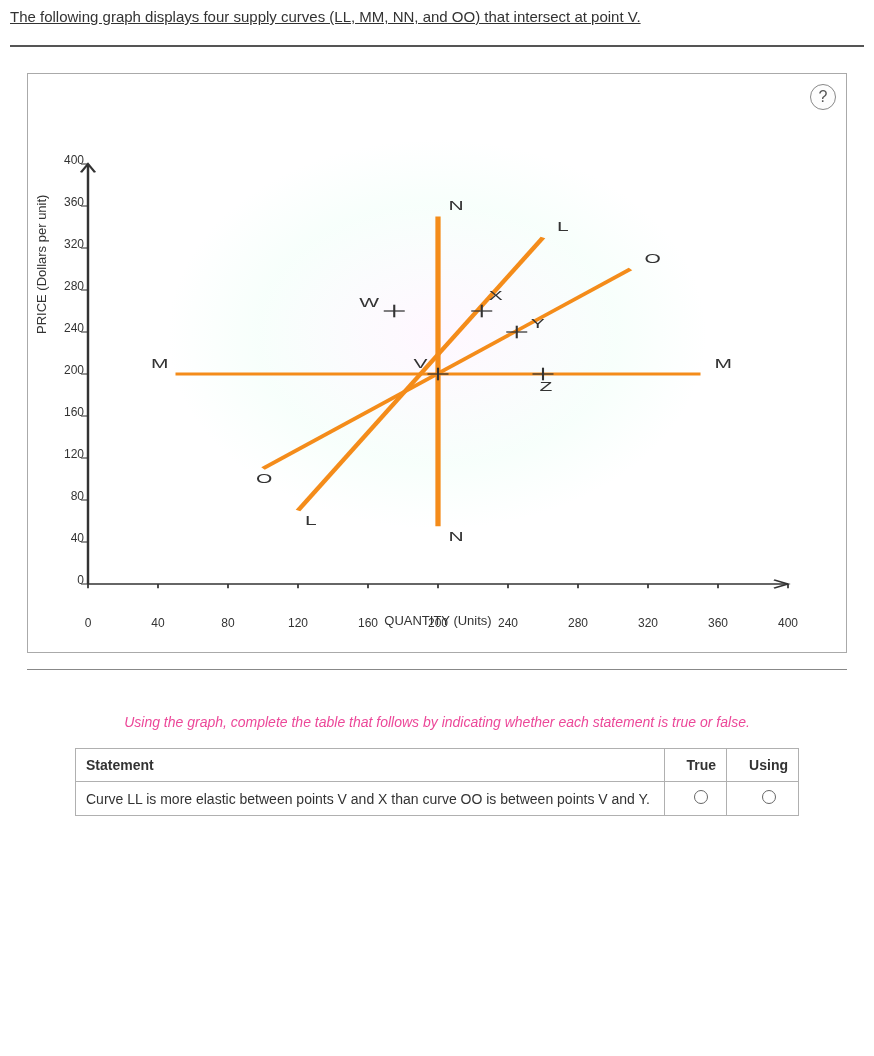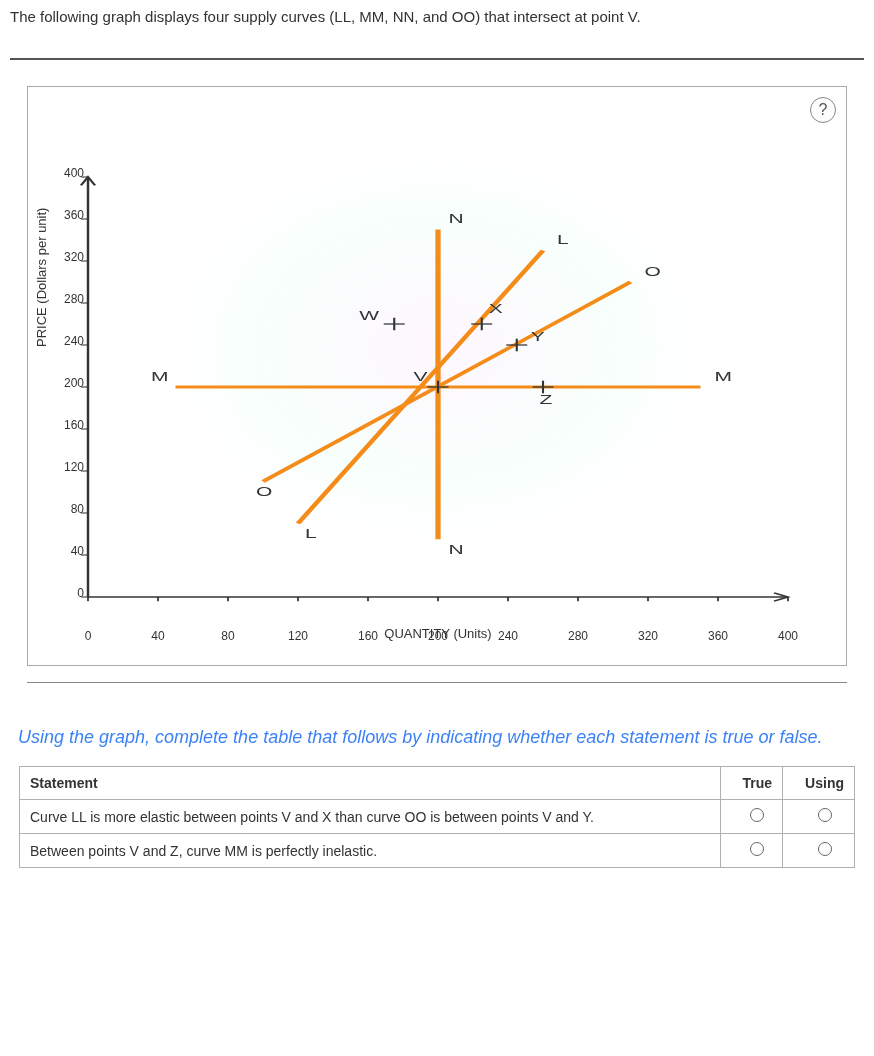--- a/index.html
+++ b/index.html
@@ -8,21 +8,22 @@
     background: #fff;
     width: 874px;
     height: 1056px;
     padding: 8px 10px;
     color: #222;
   }
   .intro {
     font-size: 15px;
     font-weight: 500;
     color: #333;
-    margin-bottom: 33px;
+    margin-bottom: 20px;
+    text-decoration: underline;
   }
   .rule {
     height: 2px;
     background: #555;
     margin: 18px 0 26px 0;
   }
   .chart-panel {
     position: relative;
     border: 1px solid #aaa;
     width: 820px;
@@ -69,26 +70,27 @@
     position:absolute; left:0; top:0; width:700px; height:420px;
   }
   .plot svg { width:100%; height:100%; overflow:visible; }
   .curve { stroke:#f48c1a; stroke-width:3; fill:none; }
   .pt-lbl { font-size:12px; fill:#333; font-family:Arial; }
   .pt-cross-h, .pt-cross-v { stroke:#333; stroke-width:1.2; }
   .tickmark { stroke:#333; stroke-width:1; }
 
   .instruction {
     font-style: italic;
-    font-size: 18px;
-    color: #3b82f6;
+    font-size: 14px;
+    color: #ec4899;
     margin: 44px 8px 18px 8px;
+    text-align: center;
   }
   .tbl {
-    width: 836px;
+    width: 724px;
     margin: 8px auto;
     border-collapse: collapse;
     font-size: 14px;
   }
   .tbl th, .tbl td {
     border: 1px solid #b0b0b0;
     padding: 8px 10px;
     text-align: left;
     color: #333;
     background: #fff;
@@ -220,19 +222,14 @@
       <th class="center">True</th>
       <th class="center">Using</th>
     </tr>
   </thead>
   <tbody id="tblbody">
       <tr>
         <td>Curve LL is more elastic between points V and X than curve OO is between points V and Y.</td>
         <td class="center"><span class="radio"></span></td>
         <td class="center"><span class="radio"></span></td>
       </tr>
-      <tr>
-        <td>Between points V and Z, curve MM is perfectly inelastic.</td>
-        <td class="center"><span class="radio"></span></td>
-        <td class="center"><span class="radio"></span></td>
-      </tr>
     </tbody>
 </table>
 
 </body></html>

